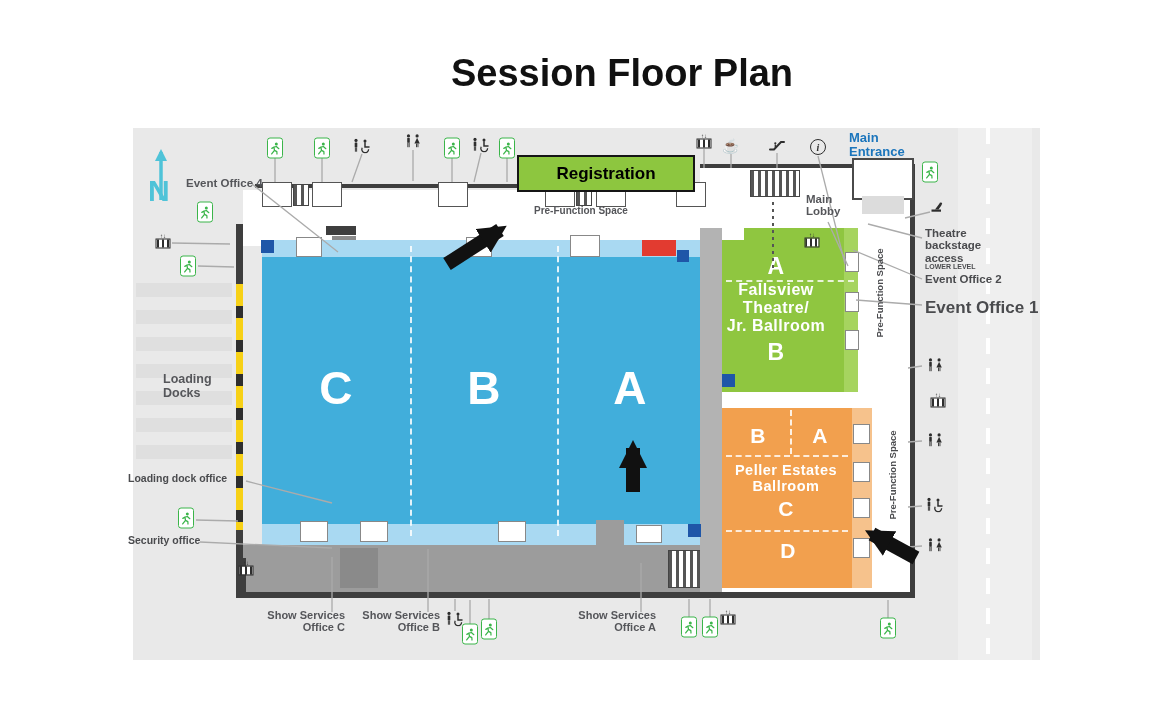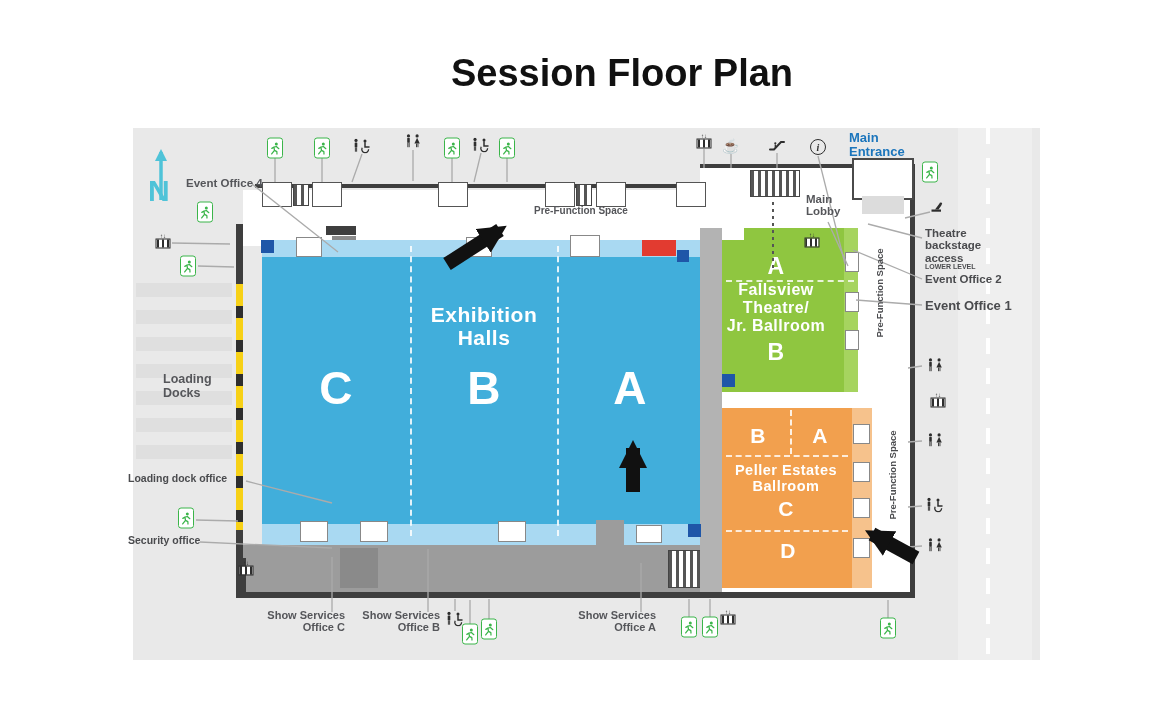--- a/index.html
+++ b/index.html
@@ -123,22 +123,20 @@
   <div class="abs door-blue" style="left:677px;top:250px;width:12px;height:12px;"></div>
   <div class="abs door-box-lite" style="left:300px;top:521px;width:28px;height:21px;"></div>
   <div class="abs door-box-lite" style="left:360px;top:521px;width:28px;height:21px;"></div>
   <div class="abs door-box-lite" style="left:498px;top:521px;width:28px;height:21px;"></div>
   <div class="abs door-box-lite" style="left:636px;top:525px;width:26px;height:18px;"></div>
   <div class="abs corridor" style="left:596px;top:520px;width:28px;height:25px;"></div>
   <div class="abs door-blue" style="left:688px;top:524px;width:13px;height:13px;"></div>
   <div class="abs vdash" style="left:410px;top:246px;width:2px;height:290px;"></div>
   <div class="abs vdash" style="left:557px;top:246px;width:2px;height:290px;"></div>
 
-  <div class="hall-text" style="left:484px;top:326px;font-size:21px;line-height:23px;">Exhibition
-Halls</div>
   <div class="hall-text hall-letter" style="left:336px;top:388px;">C</div>
   <div class="hall-text hall-letter" style="left:484px;top:388px;">B</div>
   <div class="hall-text hall-letter" style="left:630px;top:388px;">A</div>
 
   <div class="abs hall-green" style="left:722px;top:228px;width:136px;height:164px;"></div>
   <div class="abs white-fill" style="left:722px;top:228px;width:22px;height:12px;"></div>
   <div class="abs green-lite" style="left:844px;top:228px;width:14px;height:164px;"></div>
   <div class="abs door-box-lite" style="left:845px;top:252px;width:14px;height:20px;"></div>
   <div class="abs door-box-lite" style="left:845px;top:292px;width:14px;height:20px;"></div>
   <div class="abs door-box-lite" style="left:845px;top:330px;width:14px;height:20px;"></div>
@@ -228,21 +226,21 @@
       <div class="plan-label" style="font-size: 10px; font-weight: 700; color: rgb(85, 86, 90); left: 534px; top: 206px;">Pre-Function Space</div>
       <div class="plan-label" style="font-size: 11.5px; font-weight: 700; color: rgb(85, 86, 90); left: 806px; top: 193px;">Main
 Lobby</div>
       <div class="plan-label" style="font-size: 13px; font-weight: 700; color: rgb(27, 117, 188); left: 849px; top: 131px;">Main
 Entrance</div>
       <div class="plan-label" style="font-size: 11.5px; font-weight: 700; color: rgb(74, 75, 78); left: 925px; top: 227px;">Theatre
 backstage
 access</div>
       <div class="plan-label" style="font-size: 7px; font-weight: 700; color: rgb(74, 75, 78); left: 925px; top: 263px;">LOWER LEVEL</div>
       <div class="plan-label" style="font-size: 11.5px; font-weight: 700; color: rgb(74, 75, 78); left: 925px; top: 273px;">Event Office 2</div>
-      <div class="plan-label" style="font-size: 13px; font-weight: 700; color: rgb(74, 75, 78); left: 925px; top: 299px;">Event Office 1</div>
+      <div class="plan-label" style="font-size: 17px; font-weight: 700; color: rgb(74, 75, 78); left: 925px; top: 299px;">Event Office 1</div>
       <div class="plan-label" style="font-size: 12.5px; font-weight: 700; color: rgb(85, 86, 90); left: 163px; top: 373px;">Loading
 Docks</div>
       <div class="plan-label" style="font-size: 10.5px; font-weight: 700; color: rgb(74, 75, 78); left: 128px; top: 473px;">Loading dock office</div>
       <div class="plan-label" style="font-size: 10.5px; font-weight: 700; color: rgb(74, 75, 78); left: 128px; top: 535px;">Security office</div>
       <div class="plan-label" style="font-size: 11px; font-weight: 700; color: rgb(85, 86, 90); left: 345px; top: 610px; transform: translateX(-100%); text-align: right;">Show Services
 Office C</div>
       <div class="plan-label" style="font-size: 11px; font-weight: 700; color: rgb(85, 86, 90); left: 440px; top: 610px; transform: translateX(-100%); text-align: right;">Show Services
 Office B</div>
       <div class="plan-label" style="font-size: 11px; font-weight: 700; color: rgb(85, 86, 90); left: 656px; top: 610px; transform: translateX(-100%); text-align: right;">Show Services
 Office A</div>
@@ -497,14 +495,15 @@
       <div class="icon" style="left: 888px; top: 628px;">
         <span class="exit-box">
           <svg viewBox="0 0 12 16" width="10" height="14">
             <circle cx="7.6" cy="2.6" r="1.8" fill="#3BB54A"></circle>
             <path d="M2 14.5 L5.4 10.2 L4.7 6.4 L7.6 5.6 L10.6 8.2 M4.7 6.4 L2.2 7.8 M5.4 10.2 L8.2 11.8 L8.4 14.6" stroke="#3BB54A" stroke-width="1.5" fill="none" stroke-linecap="round" stroke-linejoin="round"></path>
           </svg>
         </span>
       </div>
     </div>
 
+  <div class="callout" style="left:517px;top:155px;width:178px;height:37px;font-size:17px;">Registration</div>
 
 </div>
 
 </body></html>

